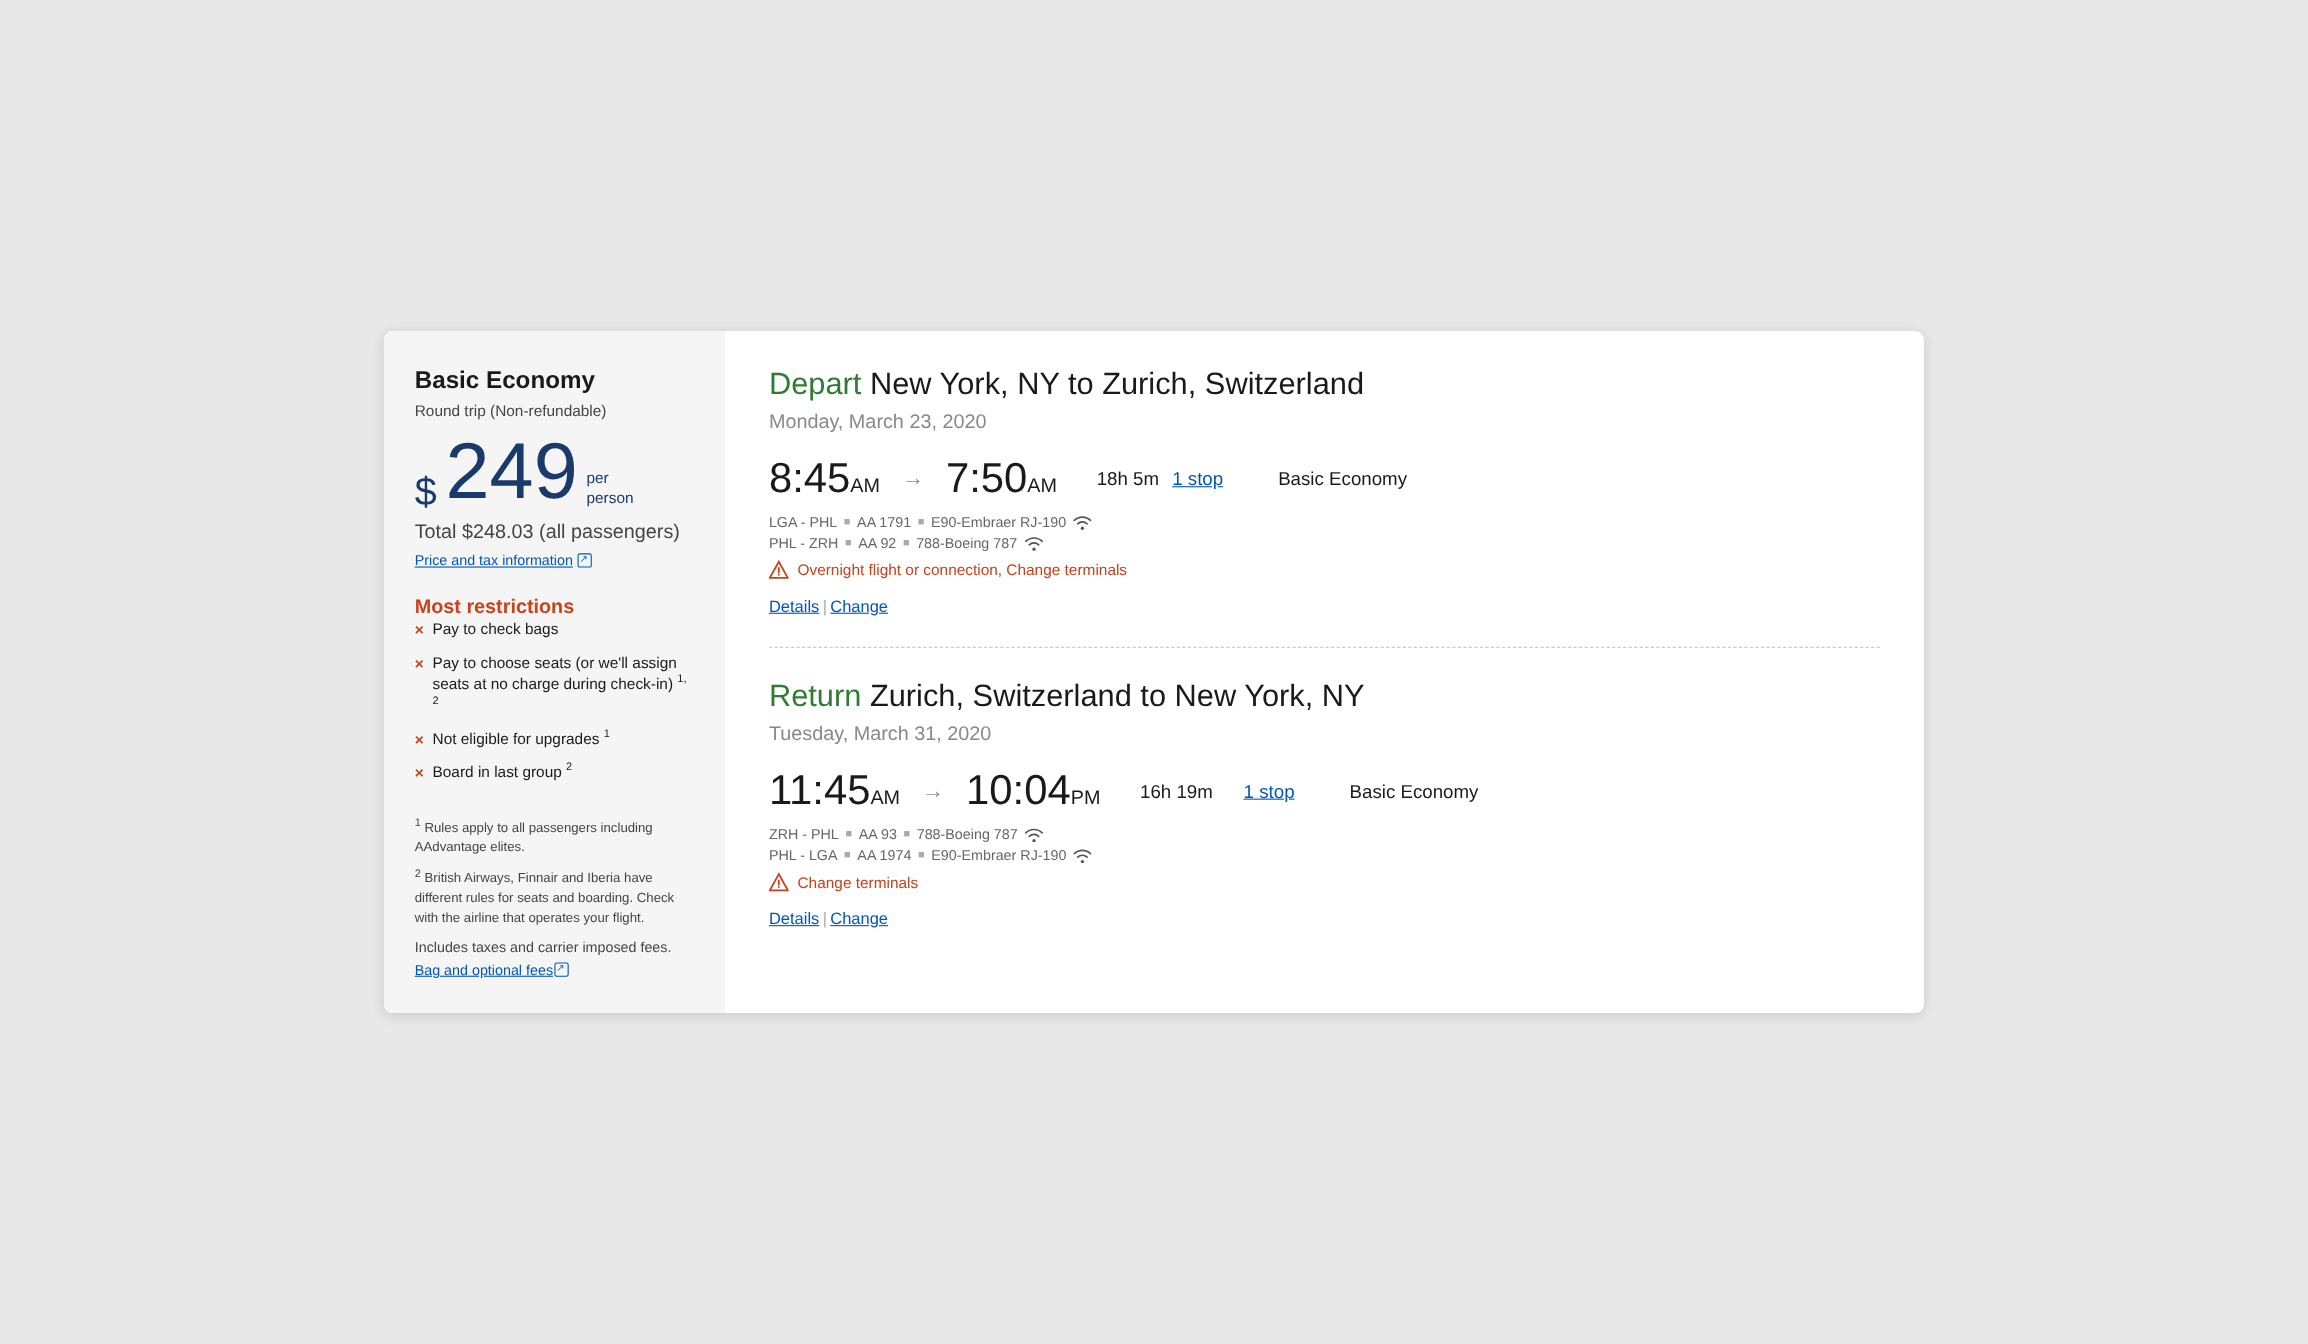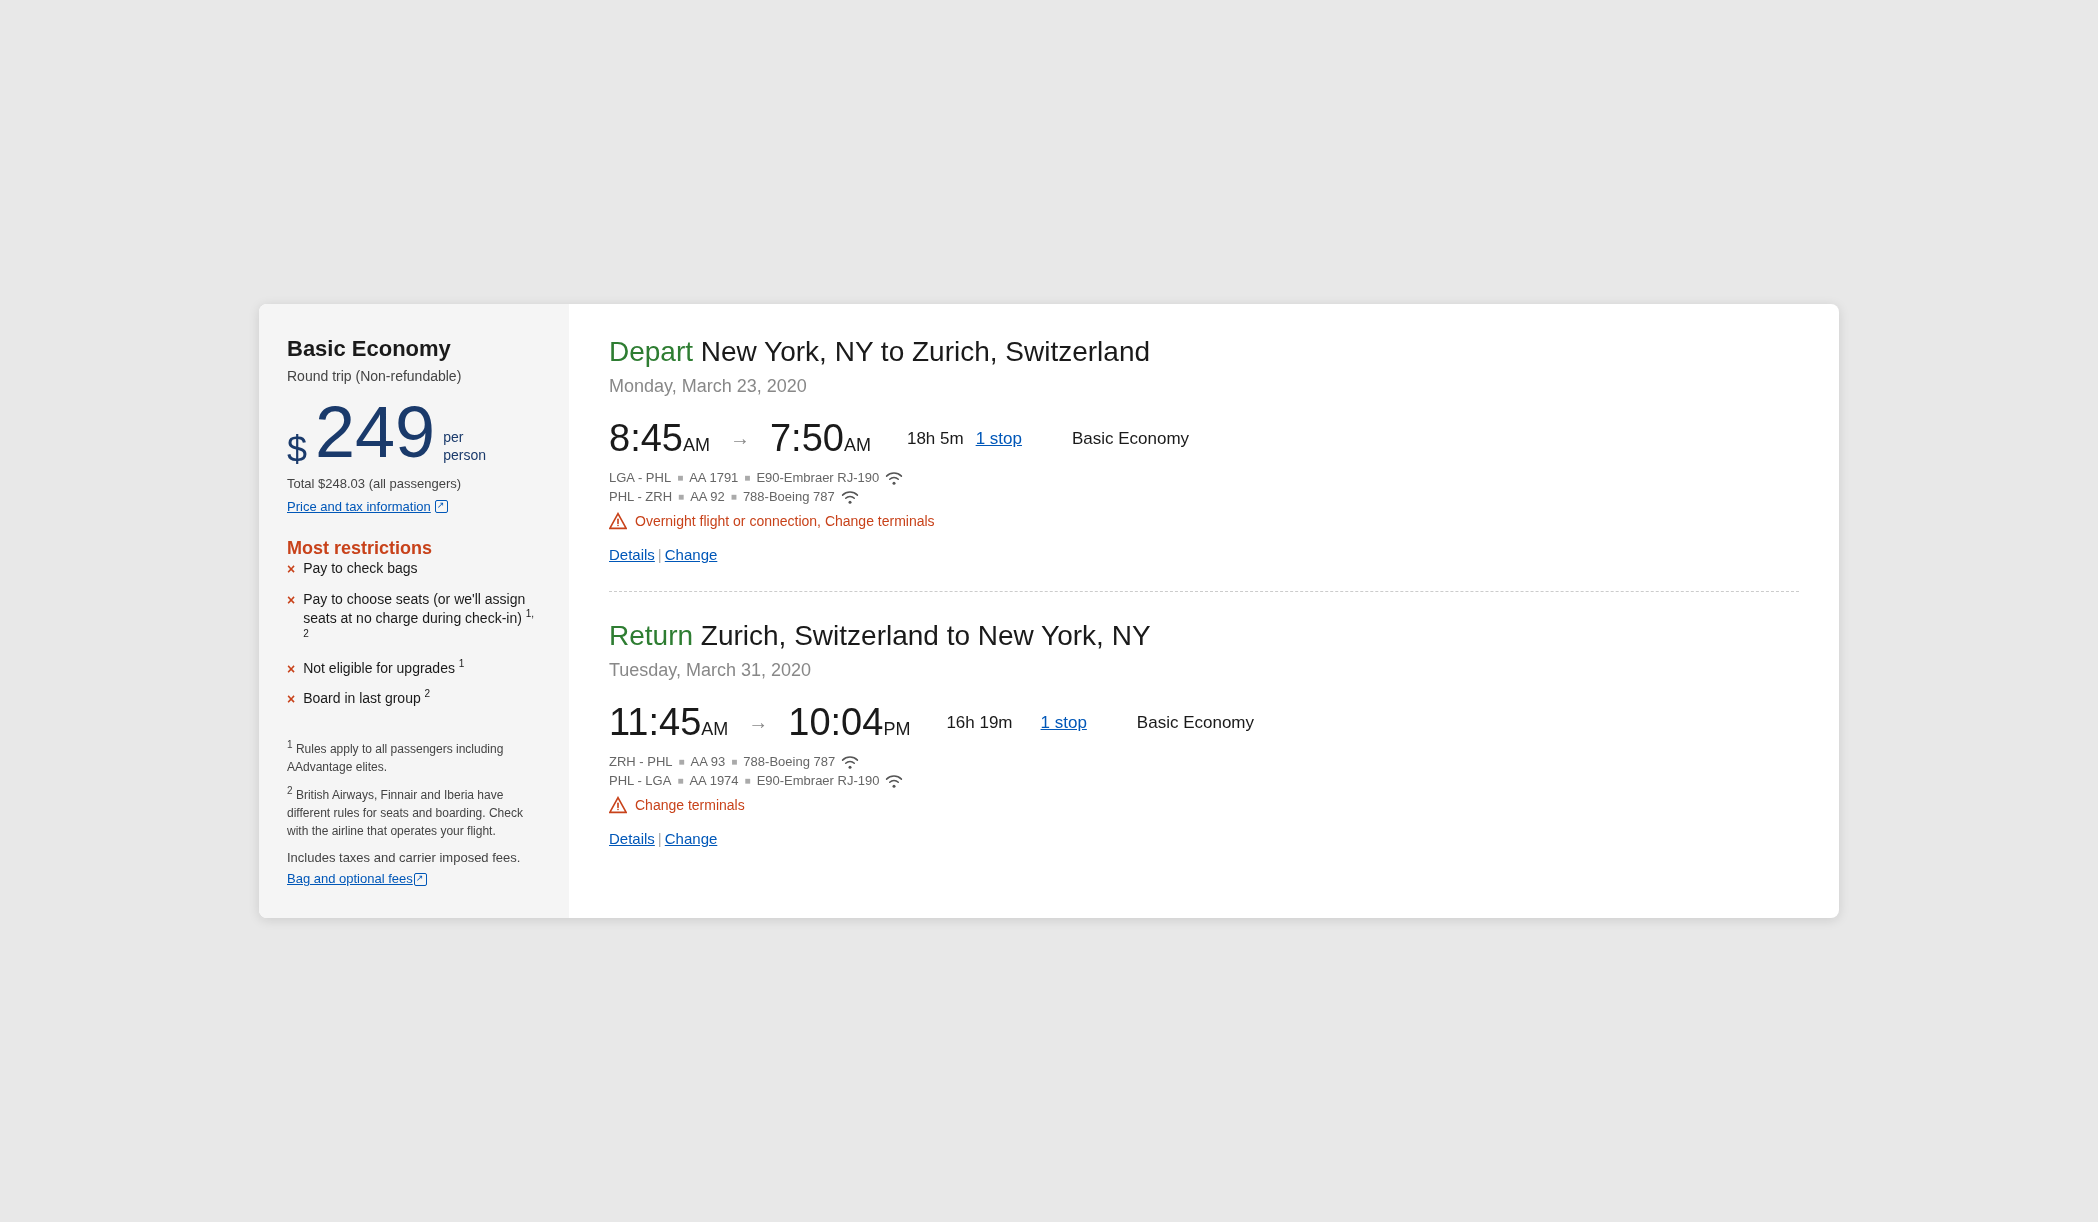--- a/index.html
+++ b/index.html
@@ -10,21 +10,21 @@
       justify-content: center;
       align-items: center;
       min-height: 100vh;
       padding: 20px;
     }
     .card {
       background: #fff;
       border-radius: 8px;
       box-shadow: 0 2px 12px rgba(0,0,0,0.12);
       display: flex;
-      width: 1580px;
+      width: 1400px;
       max-width: 100%;
       overflow: hidden;
     }
     
     .left-panel {
       background: #f5f5f5;
       width: 310px;
       min-width: 310px;
       padding: 32px 28px;
       display: flex;
@@ -59,21 +59,21 @@
       font-weight: 300;
       line-height: 1;
     }
     .price-per {
       font-size: 14px;
       color: #1a3a6b;
       line-height: 1.3;
       margin-bottom: 4px;
     }
     .total-price {
-      font-size: 13px;
+      font-size: 18px;
       color: #444;
       margin-bottom: 8px;
     }
     .price-link {
       font-size: 13px;
       color: #0057b8;
       text-decoration: underline;
       cursor: pointer;
       display: flex;
       align-items: center;
@@ -139,21 +139,21 @@
       font-size: 13px;
       color: #444;
       margin-bottom: 6px;
     }
     .bag-link {
       font-size: 13px;
       color: #0057b8;
       text-decoration: underline;
       cursor: pointer;
       display: flex;
-      align-items: flex-end;
+      align-items: center;
       gap: 1px;
     }
 
     
     .right-panel {
       flex: 1;
       padding: 32px 40px;
     }
     .flight-section {
       margin-bottom: 0;

